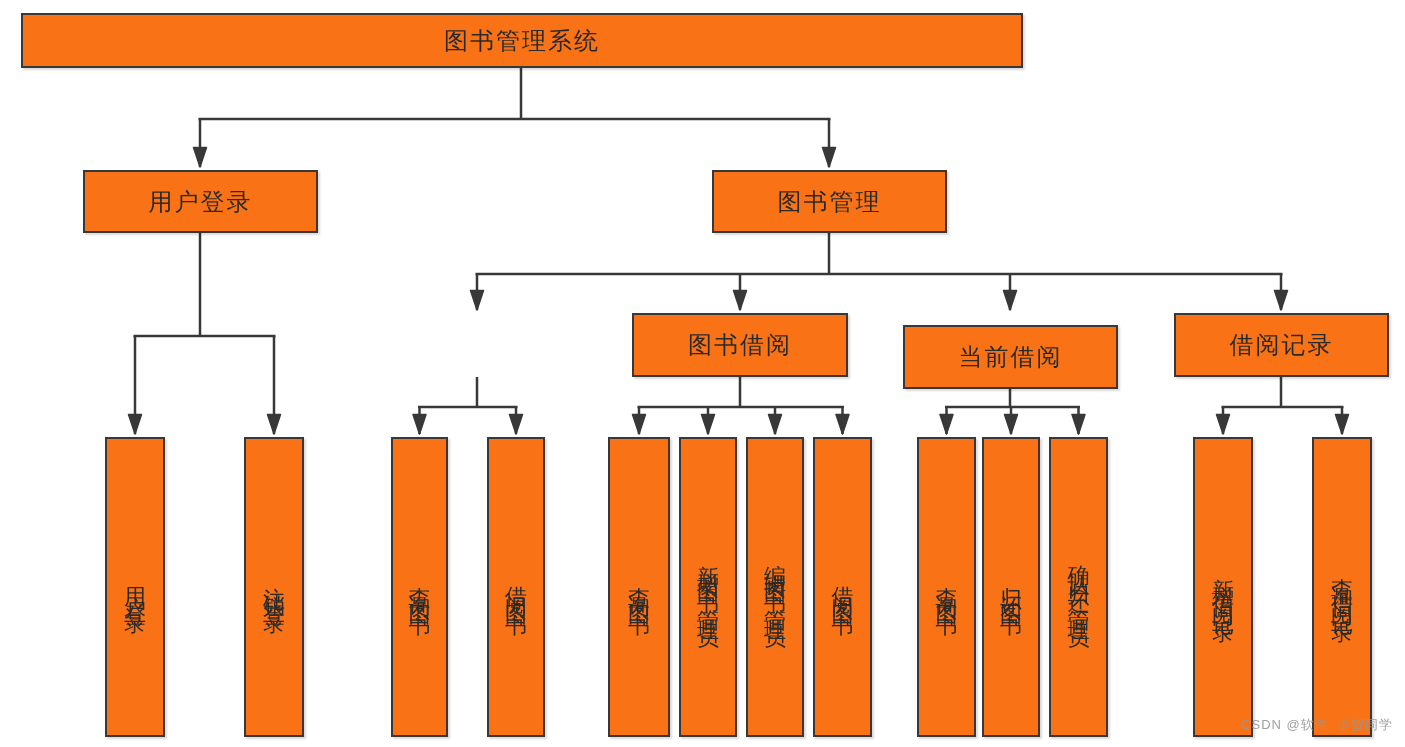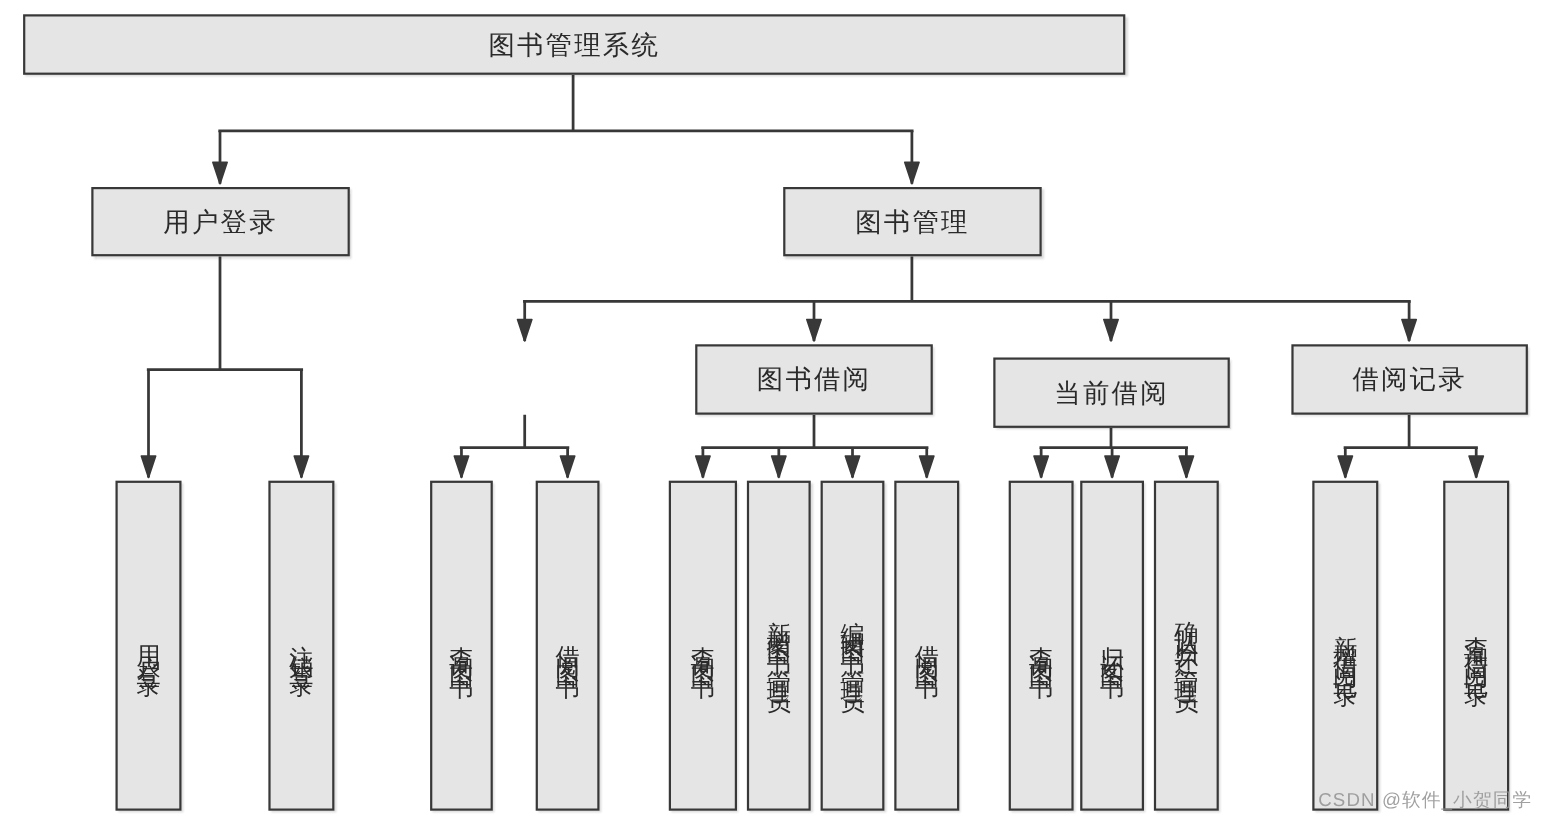--- a/index.html
+++ b/index.html
@@ -8,41 +8,41 @@
     width: 1405px;
     height: 747px;
     background: #ffffff;
     overflow: hidden;
     font-family: "Liberation Sans", "DejaVu Sans", sans-serif;
   }
   .wires { position: absolute; left: 0; top: 0; width: 1405px; height: 747px; }
   .box {
     position: absolute;
     box-sizing: border-box;
-    background: #e5e5e5;
+    background: #f97316;
     border: 2.5px solid #383838;
     box-shadow: 2px 2px 2px rgba(0,0,0,0.15);
     display: flex;
     align-items: center;
     justify-content: center;
     color: #2a2a2a;
   }
   .h { font-size: 24px; letter-spacing: 2px; white-space: nowrap; }
   .v {
     writing-mode: vertical-rl;
     text-orientation: mixed;
     font-size: 22px;
     letter-spacing: 9px;
     line-height: 1;
   }
   .watermark {
     position: absolute;
     right: 12px;
     top: 716px;
-    font-size: 17px;
+    font-size: 13px;
     letter-spacing: 1px;
     color: rgba(150, 150, 150, 0.9);
     white-space: nowrap;
     z-index: 5;
     text-align: center;
   }
 </style>
 </head>
 <body>
 

